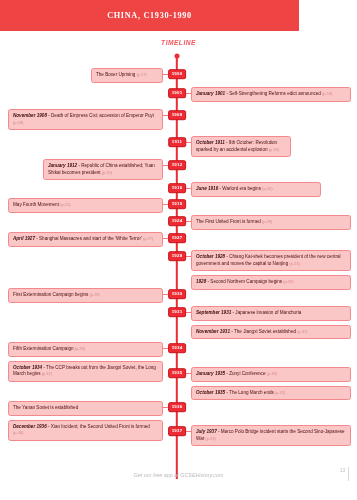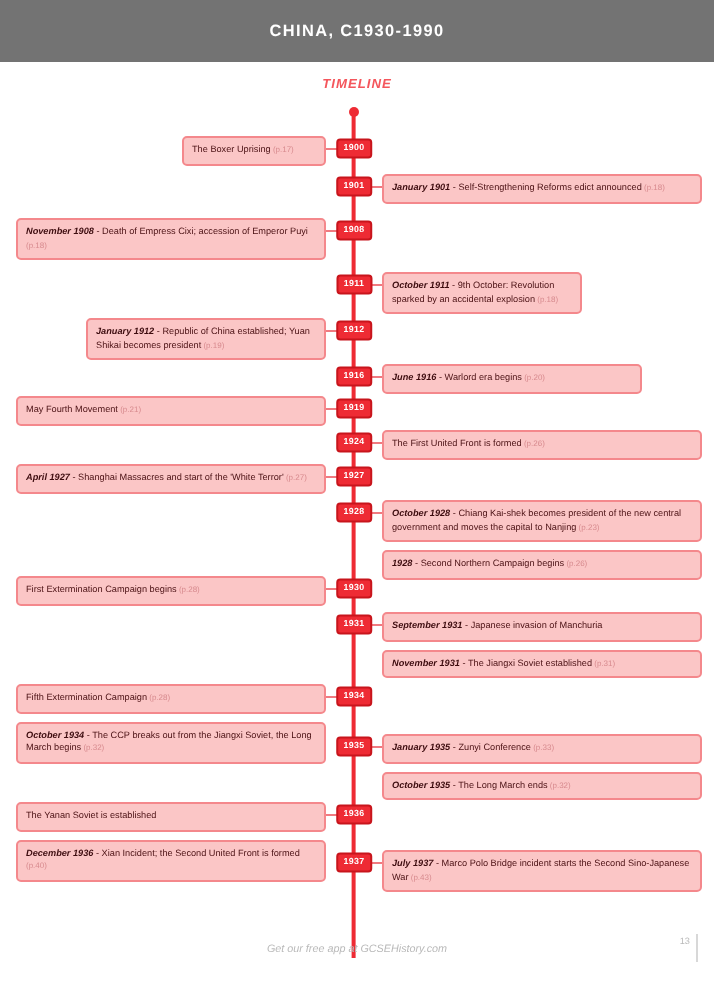--- a/index.html
+++ b/index.html
@@ -13,26 +13,27 @@
     font-family: "Liberation Sans", sans-serif;
     overflow: hidden;
     position: relative;
   }
 
   
   .header-bar {
     position: absolute;
     left: 0;
     top: 0;
-    width: 357px;
+    width: 299px;
     height: 31px;
-    background: #737373;
+    background: #ef4444;
     display: flex;
     align-items: center;
     justify-content: center;
+    font-family: Liberation Serif, serif;
   }
   .header-title {
     color: #ffffff;
     font-size: 8.2px;
     font-weight: bold;
     letter-spacing: 0.7px;
   }
 
   
   .page {

